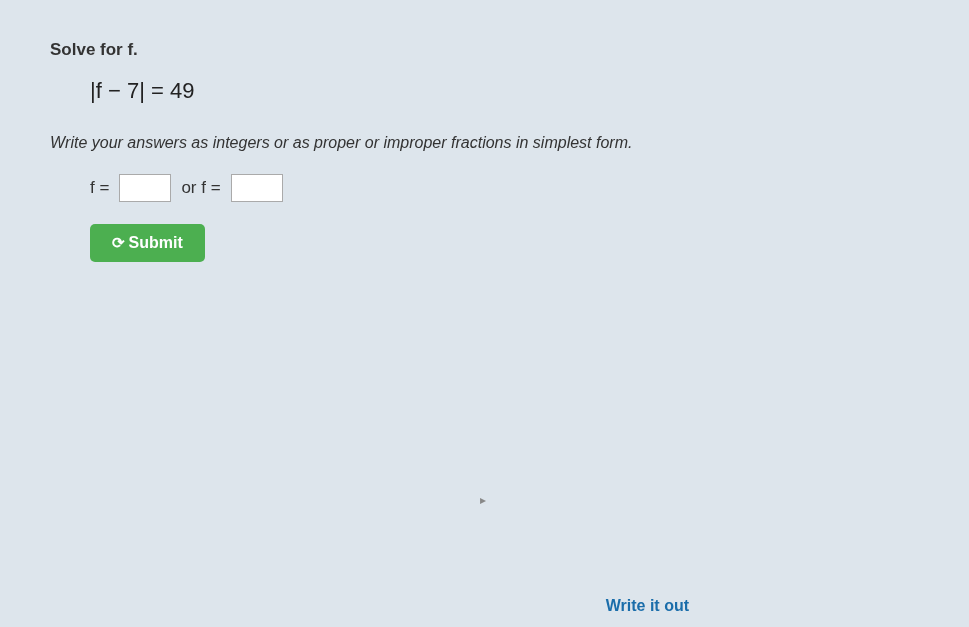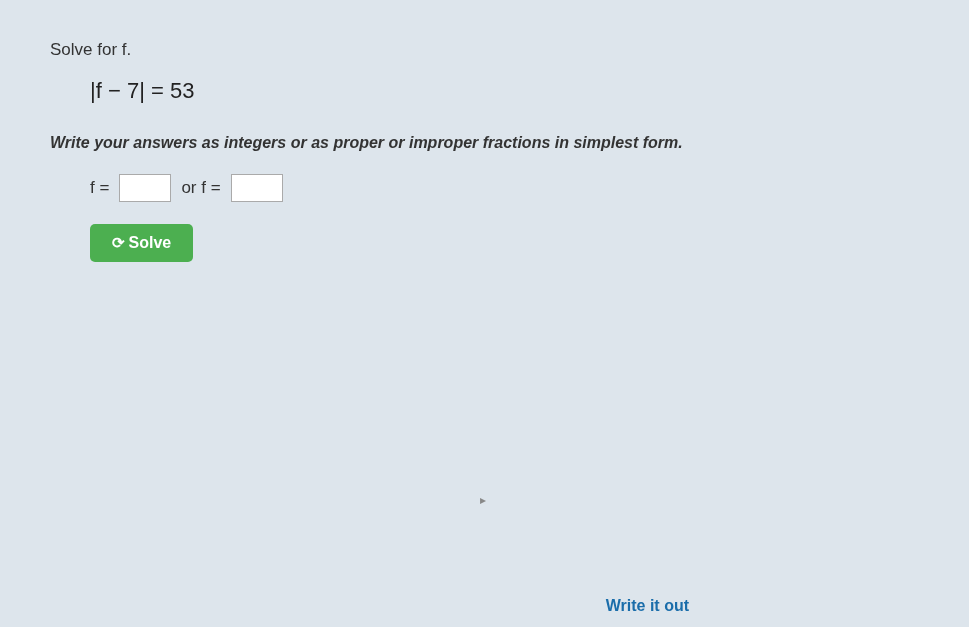--- a/index.html
+++ b/index.html
@@ -24,37 +24,37 @@
       right: 0;
       bottom: 0;
       background: #dde5ec;
       padding: 40px 50px;
     }
 
     .solve-label {
       font-size: 17px;
       color: #333;
       margin-bottom: 18px;
-      font-weight: normal;
+      font-weight: bold;
     }
 
     .equation {
       font-size: 22px;
       color: #222;
       margin-left: 40px;
       margin-bottom: 30px;
       font-weight: normal;
     }
 
     .instructions {
       font-size: 16px;
       color: #333;
       font-style: italic;
       margin-bottom: 22px;
-      font-weight: bold;
+      font-weight: normal;
     }
 
     .answer-row {
       display: flex;
       align-items: center;
       gap: 10px;
       margin-left: 40px;
       margin-bottom: 22px;
       font-size: 17px;
       color: #333;
@@ -107,37 +107,37 @@
 </head>
 <body>
 
 <div class="main-content">
 
   <div class="solve-label">
     <span>Solve for f.</span>
   </div>
 
   <div class="equation">
-    <span>|f − 7| = 53</span>
+    <span>|f − 7| = 49</span>
   </div>
 
   <div class="instructions">
     <span>Write your answers as integers or as proper or improper fractions in simplest form.</span>
   </div>
 
   <div class="answer-row">
     <span>f =</span>
     <input type="text" placeholder="" style="">
     <span>or f =</span>
     <input type="text" placeholder="" style="">
   </div>
 
   <button class="submit-btn">
     <span style="font-size:15px;">⟳</span>
-    <span>Solve</span>
+    <span>Submit</span>
   </button>
 
   <span class="small-arrow">▸</span>
 
   <a class="work-it-out">
     <span>Write it out</span>
   </a>
 
 </div>
 

